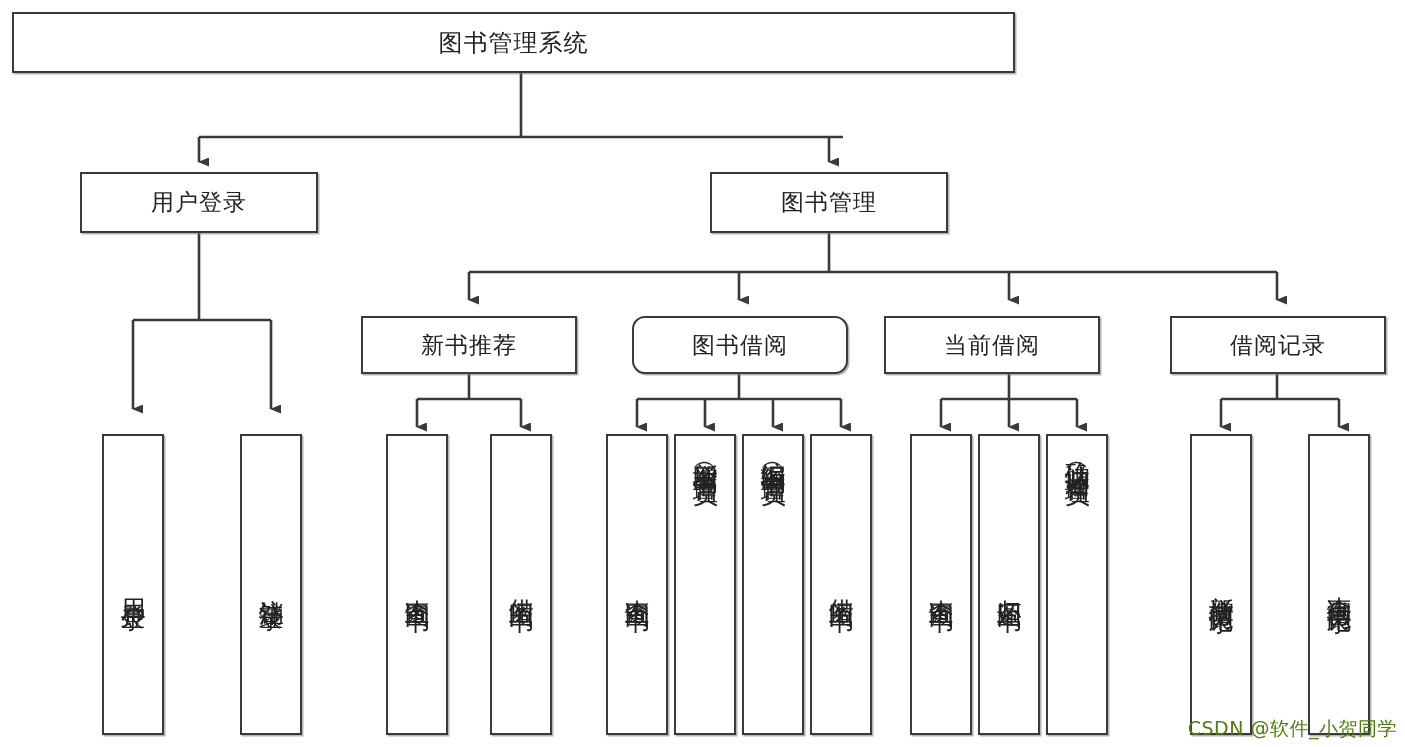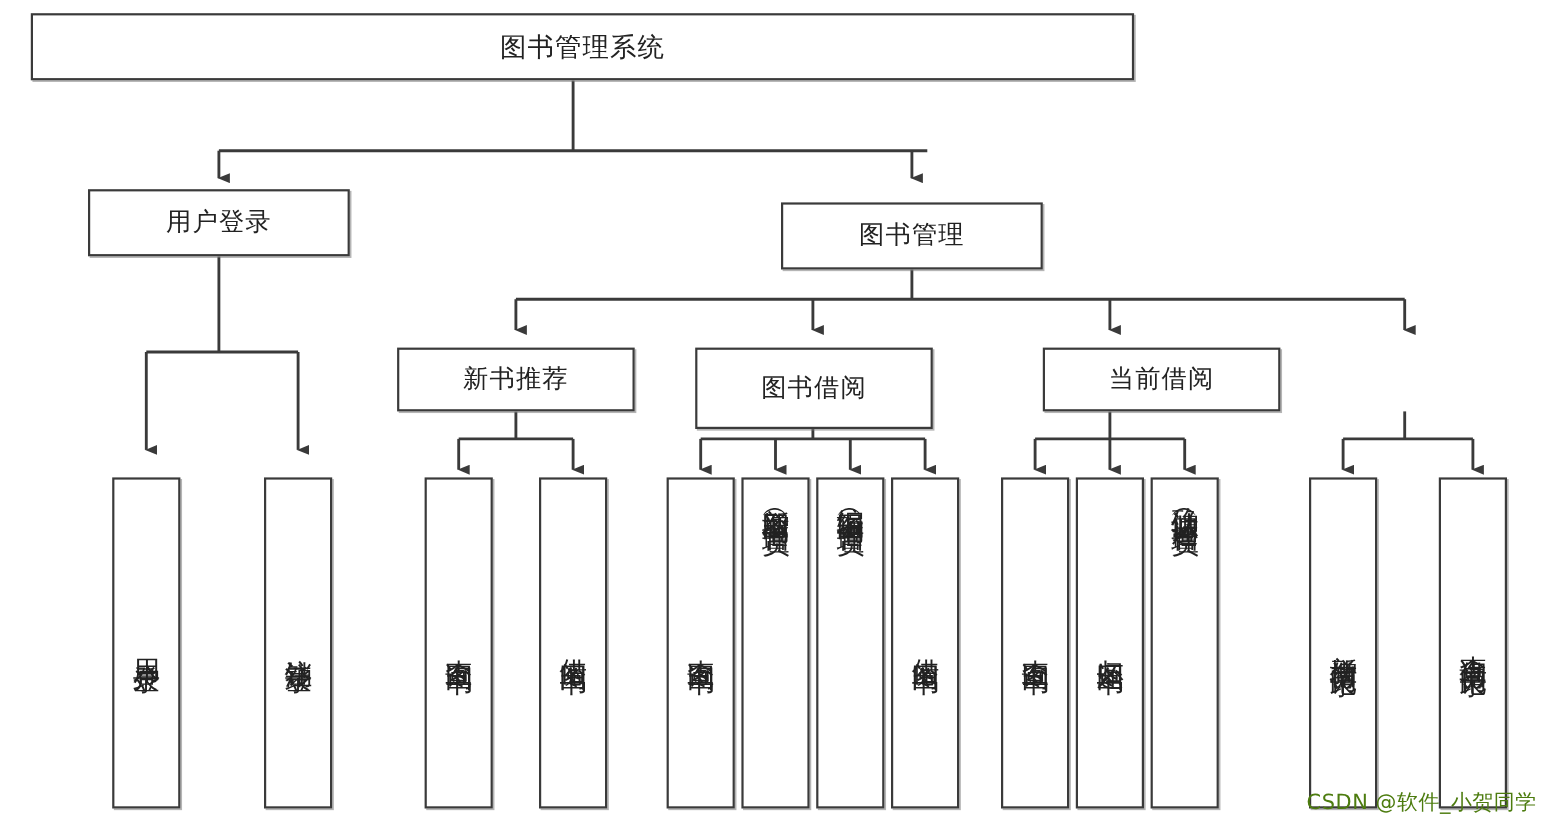--- a/index.html
+++ b/index.html
@@ -129,44 +129,47 @@
       <path d="M1009,399 L1009,427" marker-end="url(#arrowhead)"></path>
       <path d="M1077,399 L1077,427" marker-end="url(#arrowhead)"></path>
 
       <path d="M1277,374 L1277,399"></path>
       <path d="M1221,399 L1339,399"></path>
       <path d="M1221,399 L1221,427" marker-end="url(#arrowhead)"></path>
       <path d="M1339,399 L1339,427" marker-end="url(#arrowhead)"></path>
     </g>
   </svg>
 
-  <div class="node horiz root" style="left:28px; top:12px; width:1003px; height:61px;">
+  <div class="node horiz root" style="left:12px; top:12px; width:1003px; height:61px;">
     <span class="node-label">图书管理系统</span>
   </div>
 
   <div class="node horiz" style="left:80px; top:172px; width:238px; height:61px;">
     <span class="node-label">用户登录</span>
   </div>
 
-  <div class="node horiz" style="left:710px; top:172px; width:238px; height:61px;margin-top:12px;">
+  <div class="node horiz" style="left:710px; top:172px; width:238px; height:61px;">
     <span class="node-label">图书管理</span>
   </div>
 
   <div class="node horiz" style="left:361px; top:316px; width:216px; height:58px;justify-content:center;">
     <span class="node-label">新书推荐</span>
   </div>
 
-  <div class="node horiz" style="left:632px; top:316px; width:216px; height:74px;">
+  <div class="node horiz" style="left:632px; top:316px; width:216px; height:58px;border-radius:13px;">
     <span class="node-label">图书借阅</span>
   </div>
 
-  <div class="node horiz" style="left:948px; top:316px; width:216px; height:58px;">
+  <div class="node horiz" style="left:884px; top:316px; width:216px; height:58px;">
     <span class="node-label">当前借阅</span>
   </div>
 
+  <div class="node horiz" style="left:1170px; top:316px; width:216px; height:58px;">
+    <span class="node-label">借阅记录</span>
+  </div>
 
   <div class="node vert centered" style="left:102px; top:434px; width:62px; height:301px;">
     <span class="node-label">用户登录</span>
   </div>
 
   <div class="node vert centered" style="left:240px; top:434px; width:62px; height:301px;">
     <span class="node-label">注销登录</span>
   </div>
 
   <div class="node vert centered" style="left:386px; top:434px; width:62px; height:301px;">

